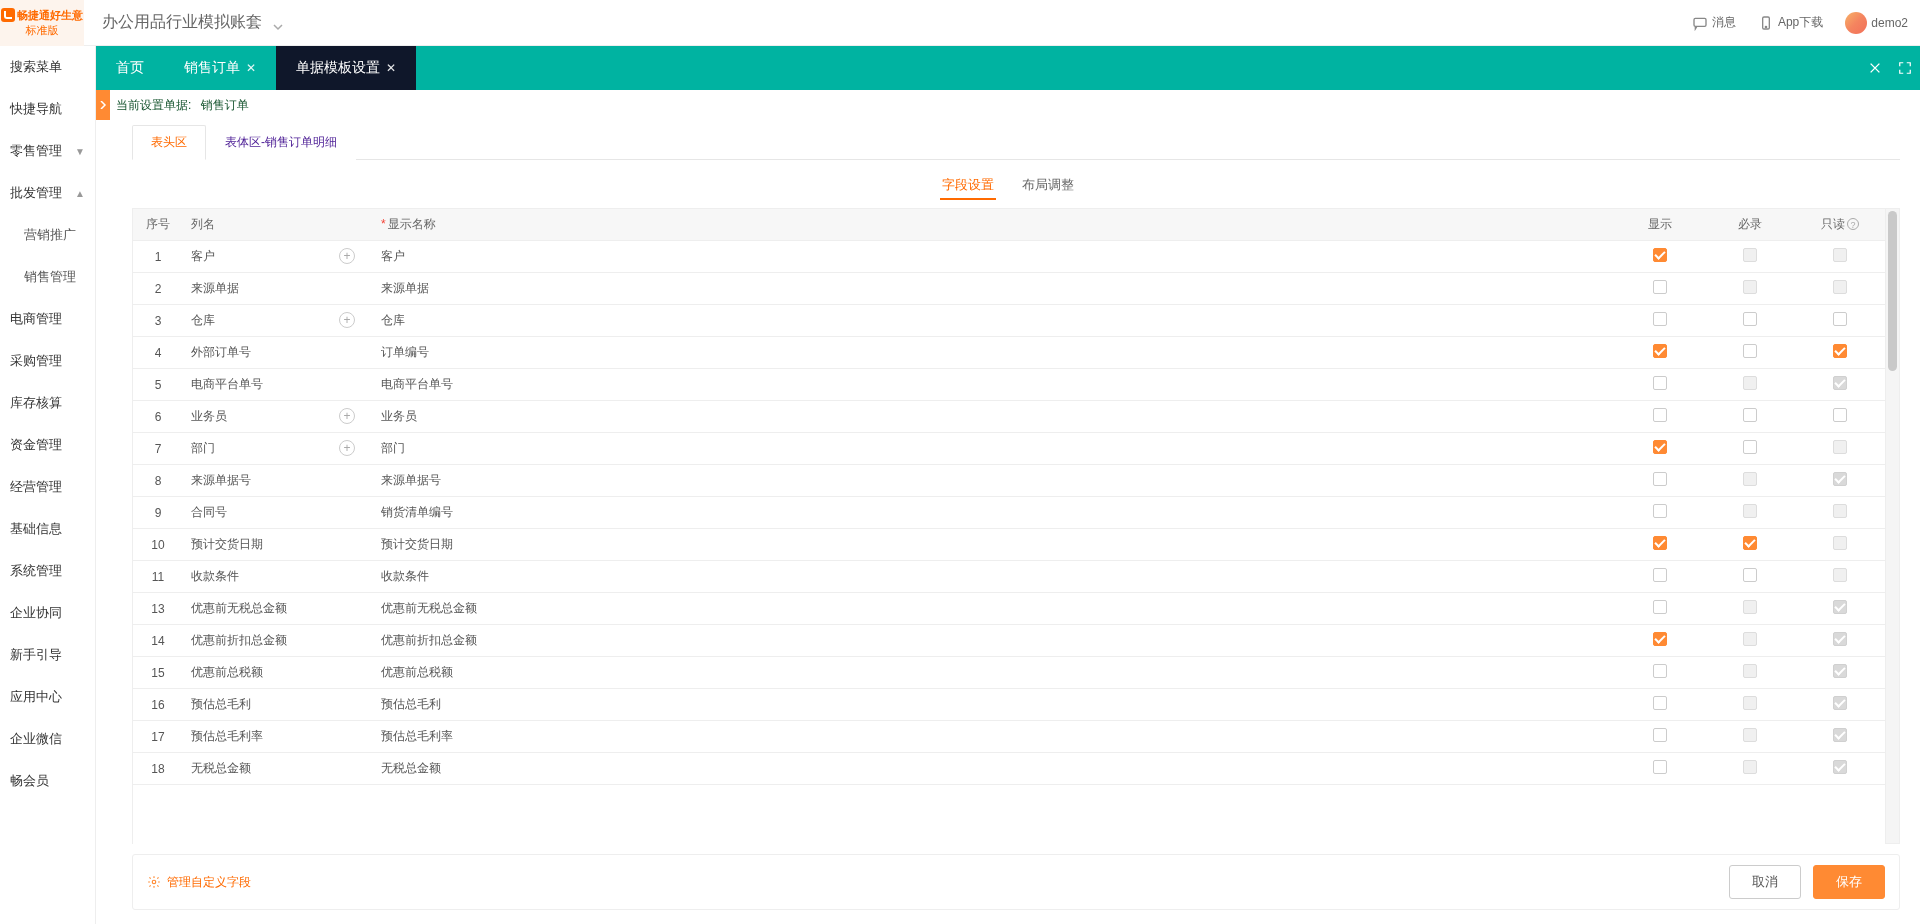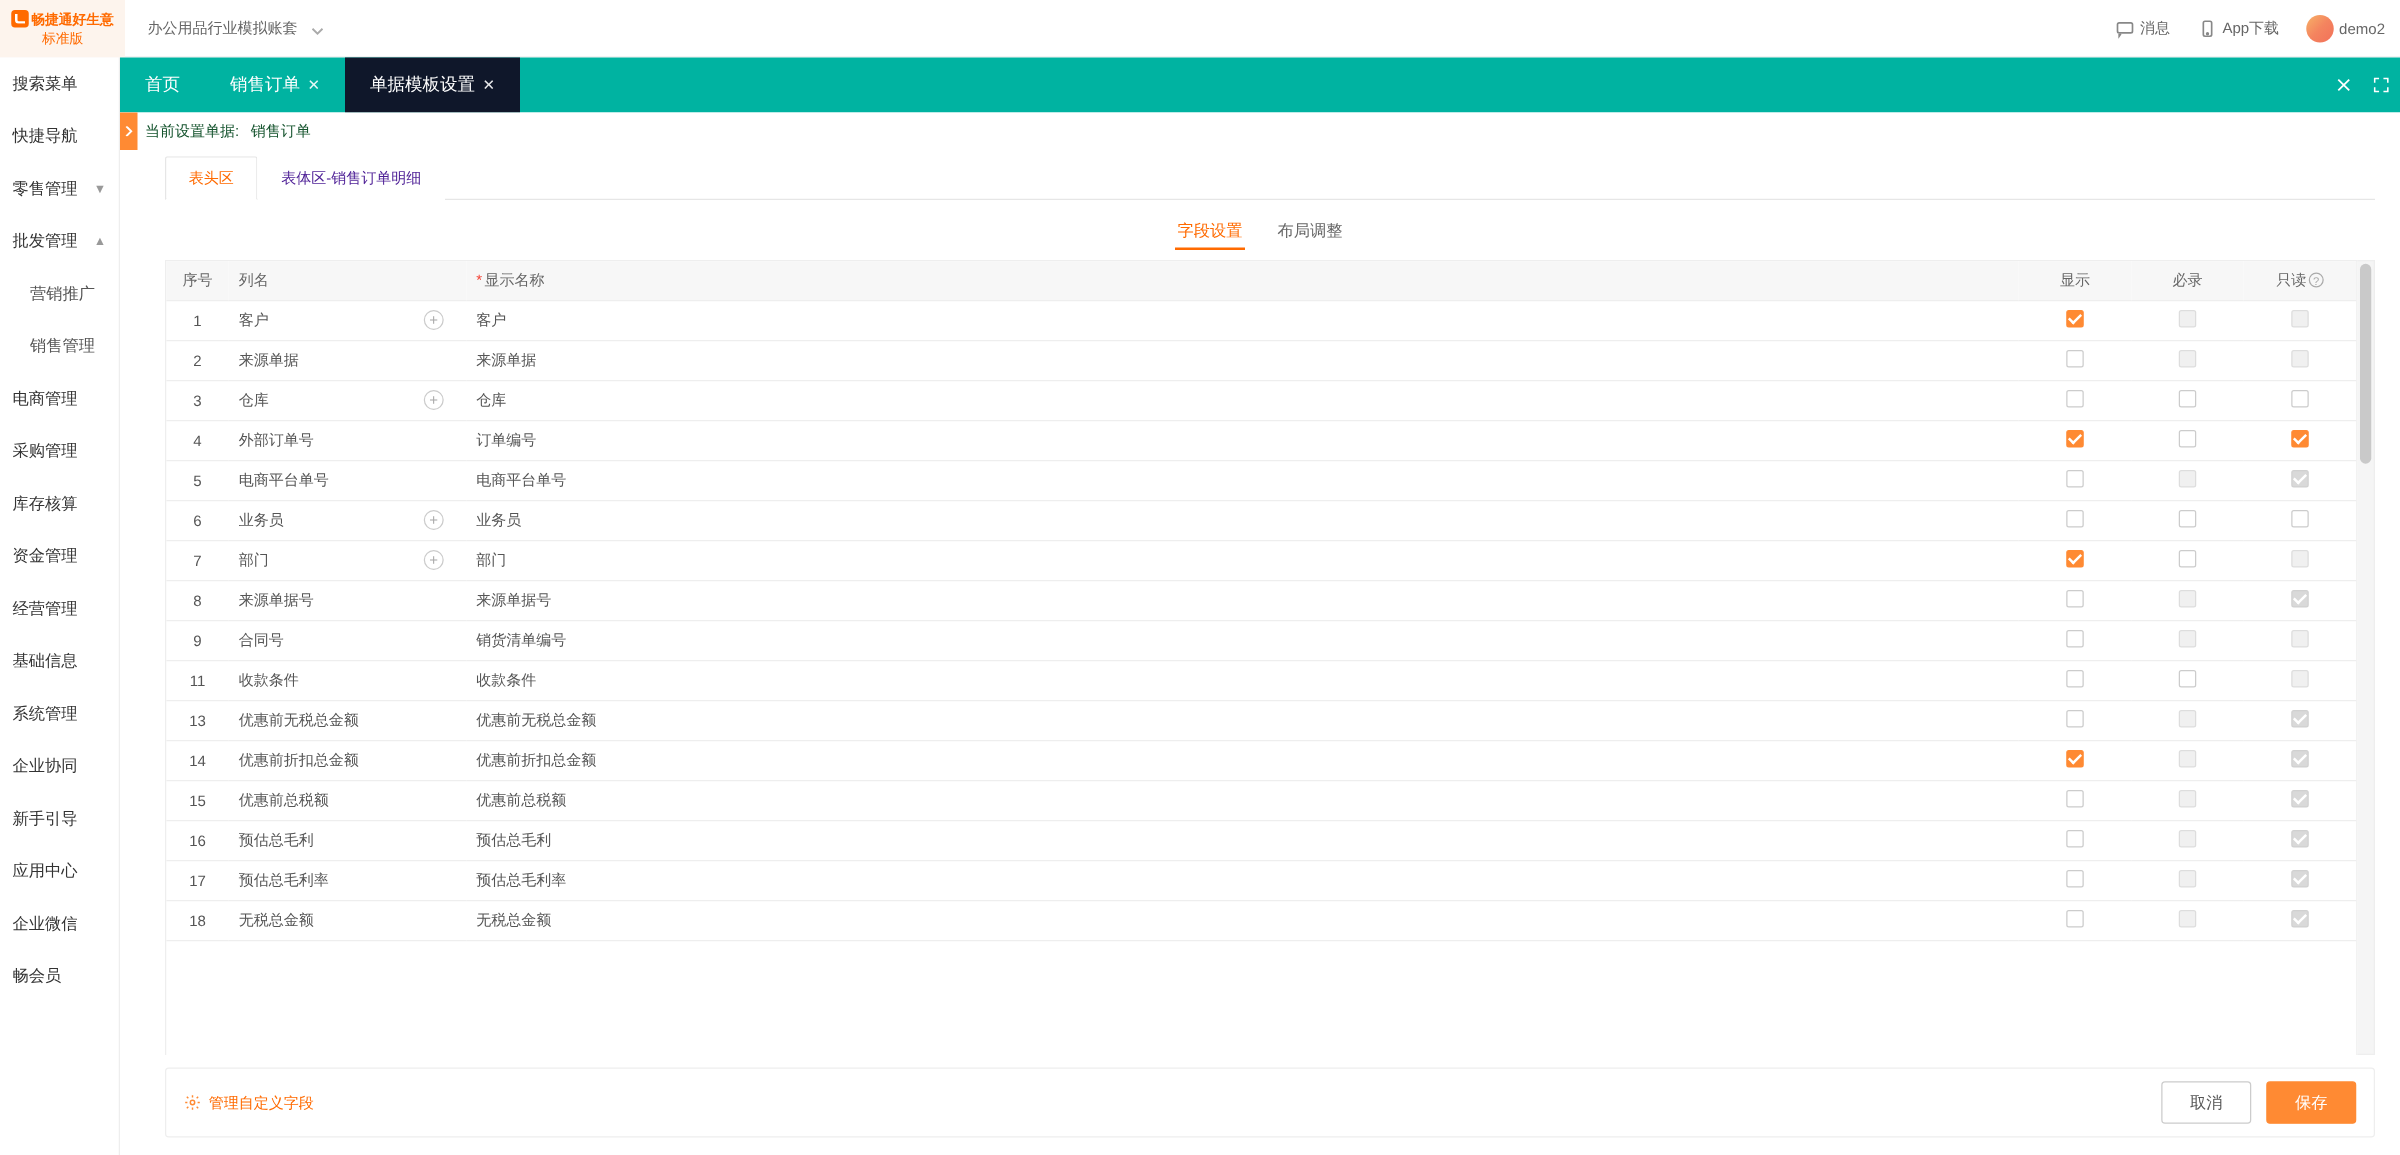--- a/index.html
+++ b/index.html
@@ -1,25 +1,25 @@
 <!DOCTYPE html>
 <html><head>
 <meta charset="utf-8">
 <style>
 * { margin: 0; padding: 0; box-sizing: border-box; }
 body { font-family: "Microsoft YaHei", Arial, sans-serif; font-size: 12px; color: #333; background: #fff; overflow: hidden; }
 
 
 .top-header { height: 46px; display: flex; align-items: center; padding: 0 12px 0 0; border-bottom: 1px solid #eee; }
-.logo-block { width: 100px; height: 46px; display: flex; flex-direction: column; align-items: center; justify-content: center; background: #fdf4ed; }
+.logo-block { width: 84px; height: 46px; display: flex; flex-direction: column; align-items: center; justify-content: center; background: #fdf4ed; }
 .logo-top { color: #ff6a00; font-size: 11px; font-weight: bold; display:flex; align-items:center; gap:2px;}
 .logo-top-icon { width:14px; height:14px; background:#ff6a00; border-radius:3px; display:inline-block; position:relative;}
 .logo-top-icon::after{content:"";position:absolute;left:3px;top:3px;width:6px;height:6px;border:2px solid #fff;border-top:none;border-right:none;border-radius:0 0 0 3px;}
 .logo-sub { color: #ff6a00; font-size: 11px; }
-.account-select { margin-left: 18px; color: #666; font-size: 12px; display:flex; align-items:flex-end; gap:10px; }
+.account-select { margin-left: 18px; color: #666; font-size: 16px; display:flex; align-items:flex-end; gap:10px; }
 .account-select svg { width:12px; height:12px; }
 .top-spacer { flex: 1; }
 .top-actions { display: flex; align-items: center; gap: 22px; color: #666; }
 .top-action { display: flex; align-items: center; gap: 4px; cursor: pointer; }
 .top-action svg { width: 16px; height: 16px; }
 .avatar { width: 22px; height: 22px; border-radius: 50%; background: linear-gradient(135deg,#f7b267,#f4845f,#f27059); display:inline-block;}
 
 
 .app { height: calc(924px - 46px); display: flex; }
 .sidebar { width: 96px; background: #fff; border-right: 1px solid #eee; overflow-y:auto; }
@@ -321,20 +321,28 @@
                 </tr>
                 <tr>
                   <td class="col-seq">9</td>
                   <td class="col-name">合同号</td>
                   <td class="col-disp">销货清单编号</td>
                   <td class="col-chk center"><span class="chk"></span></td>
                   <td class="col-chk center"><span class="chk disabled"></span></td>
                   <td class="col-chk center"><span class="chk disabled"></span></td>
                 </tr>
                 <tr>
+                  <td class="col-seq">10</td>
+                  <td class="col-name">预计交货日期</td>
+                  <td class="col-disp">预计交货日期</td>
+                  <td class="col-chk center"><span class="chk checked"></span></td>
+                  <td class="col-chk center"><span class="chk checked"></span></td>
+                  <td class="col-chk center"><span class="chk disabled"></span></td>
+                </tr>
+                <tr>
                   <td class="col-seq">11</td>
                   <td class="col-name">收款条件</td>
                   <td class="col-disp">收款条件</td>
                   <td class="col-chk center"><span class="chk"></span></td>
                   <td class="col-chk center"><span class="chk"></span></td>
                   <td class="col-chk center"><span class="chk disabled"></span></td>
                 </tr>
                 <tr>
                   <td class="col-seq">13</td>
                   <td class="col-name">优惠前无税总金额</td>

